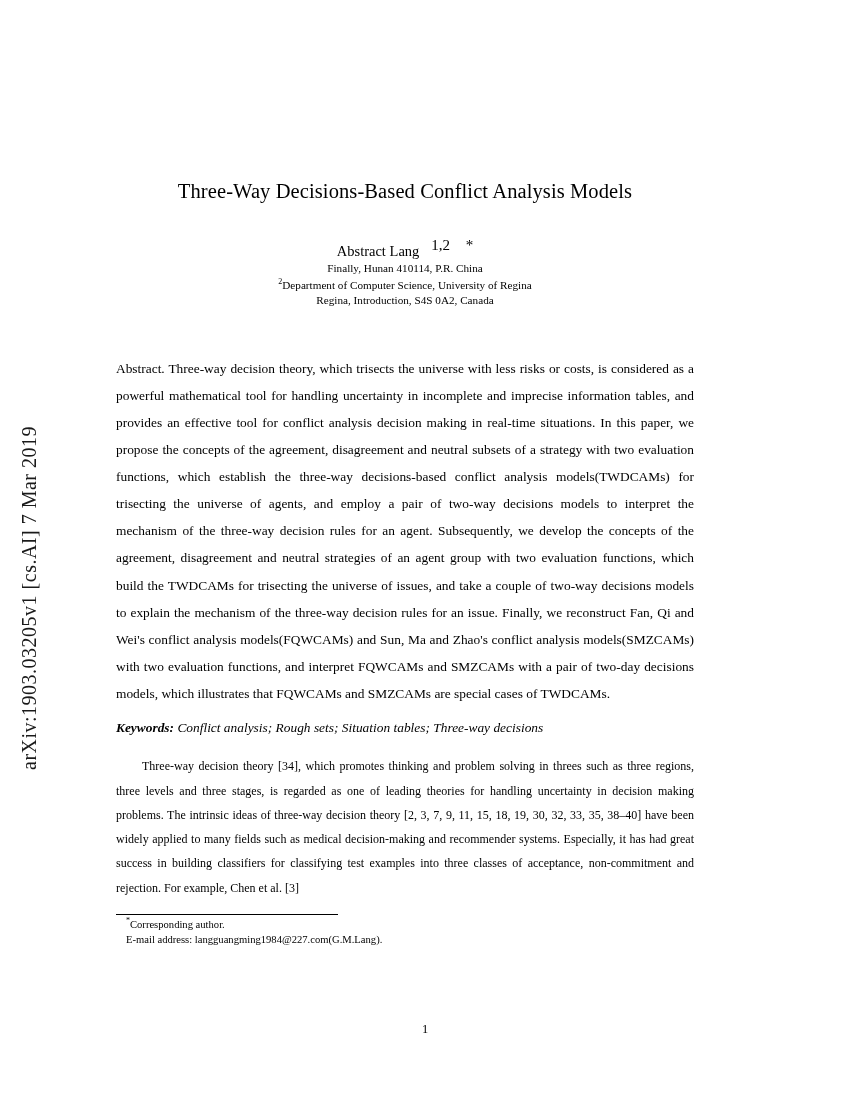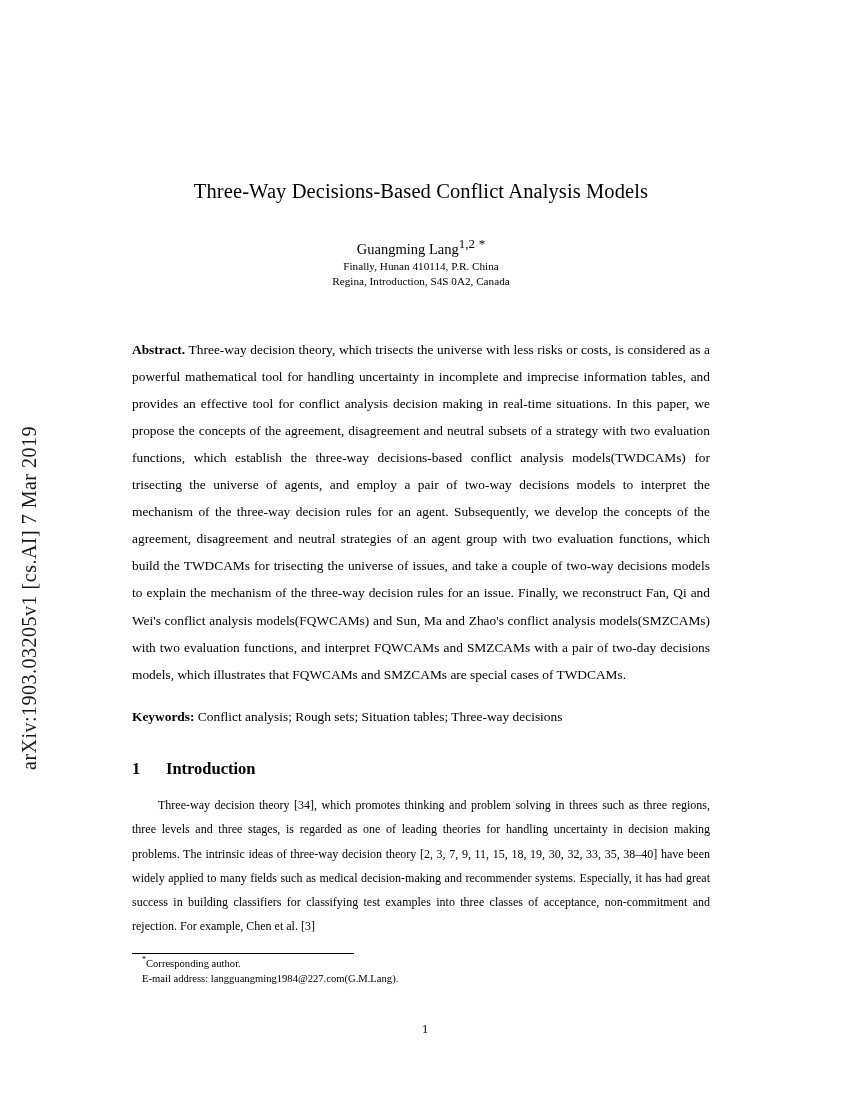--- a/index.html
+++ b/index.html
@@ -28,21 +28,21 @@
     font-family: "Liberation Serif", serif;
     font-size: 20px;
     letter-spacing: 0.5px;
     color: #1a1a1a;
     white-space: nowrap;
     text-align: left;
   }
 
   .content {
     position: absolute;
-    left: 132px;
+    left: 116px;
     top: 0;
     width: 578px;
   }
 
   .title {
     margin-top: 180px;
     text-align: center;
     font-size: 20.5px;
     font-weight: normal;
     letter-spacing: 0.1px;
@@ -50,44 +50,46 @@
 
   .author-block {
     margin-top: 32px;
     text-align: center;
     line-height: 1.38;
   }
   .author-name {
     font-size: 14.5px;
   }
   .author-name sup {
-    font-size: 13px;
+    font-size: 15px;
+    margin-left: 12px;
   }
   .affil {
     font-size: 11.2px;
   }
   .affil sup {
     font-size: 8px;
   }
 
   .abstract {
     margin-top: 46px;
     font-size: 13.4px;
     line-height: 2.02;
     text-align: justify;
   }
   .abstract .lead {
-    font-weight: bold;
+    font-weight: normal;
   }
 
   .keywords {
-    margin-top: 16px;
+    margin-top: 8px;
     font-size: 13.4px;
     line-height: 1.9;
     text-align: justify;
+    font-style: italic;
   }
   .keywords .lead {
     font-weight: bold;
   }
 
   .section-head {
     margin-top: 30px;
     font-size: 16.5px;
     font-weight: bold;
   }
@@ -137,37 +139,35 @@
 <div class="page">
 
   <div class="arxiv-stamp">arXiv:1903.03205v1  [cs.AI]  7 Mar 2019</div>
 
   <div class="content">
 
     <div class="title">Three-Way Decisions-Based Conflict Analysis Models</div>
 
     <div class="author-block">
       <div class="author-name">
-        <span>Guangming Lang</span><sup>1,2</sup> <sup>*</sup>
+        <span>Abstract Lang</span><sup>1,2</sup> <sup>*</sup>
       </div>
       <div class="affil"><span>Finally, Hunan 410114, P.R. China</span></div>
+      <div class="affil"><sup>2</sup><span>Department of Computer Science, University of Regina</span></div>
       <div class="affil"><span>Regina, Introduction, S4S 0A2, Canada</span></div>
     </div>
 
     <div class="abstract">
       <span class="lead">Abstract.</span><span> Three-way decision theory, which trisects the universe with less risks or costs, is considered as a powerful mathematical tool for handling uncertainty in incomplete and imprecise information tables, and provides an effective tool for conflict analysis decision making in real-time situations. In this paper, we propose the concepts of the agreement, disagreement and neutral subsets of a strategy with two evaluation functions, which establish the three-way decisions-based conflict analysis models(TWDCAMs) for trisecting the universe of agents, and employ a pair of two-way decisions models to interpret the mechanism of the three-way decision rules for an agent. Subsequently, we develop the concepts of the agreement, disagreement and neutral strategies of an agent group with two evaluation functions, which build the TWDCAMs for trisecting the universe of issues, and take a couple of two-way decisions models to explain the mechanism of the three-way decision rules for an issue. Finally, we reconstruct Fan, Qi and Wei's conflict analysis models(FQWCAMs) and Sun, Ma and Zhao's conflict analysis models(SMZCAMs) with two evaluation functions, and interpret FQWCAMs and SMZCAMs with a pair of two-day decisions models, which illustrates that FQWCAMs and SMZCAMs are special cases of TWDCAMs.</span>
     </div>
 
     <div class="keywords">
       <span class="lead">Keywords:</span><span> Conflict analysis; Rough sets; Situation tables; Three-way decisions</span>
     </div>
 
-    <div class="section-head">
-      <span class="num">1</span><span>Introduction</span>
-    </div>
 
     <div class="body-par">Three-way decision theory [34], which promotes thinking and problem solving in threes such as three regions, three levels and three stages, is regarded as one of leading theories for handling uncertainty in decision making problems. The intrinsic ideas of three-way decision theory [2, 3, 7, 9, 11, 15, 18, 19, 30, 32, 33, 35, 38–40] have been widely applied to many fields such as medical decision-making and recommender systems. Especially, it has had great success in building classifiers for classifying test examples into three classes of acceptance, non-commitment and rejection. For example, Chen et al. [3]</div>
 
     <div class="footnote-rule"></div>
     <div class="footnote">
       <div><sup>*</sup><span>Corresponding author.</span></div>
       <div>E-mail address: langguangming1984@227.com(G.M.Lang).</div>
     </div>
 
   </div>

